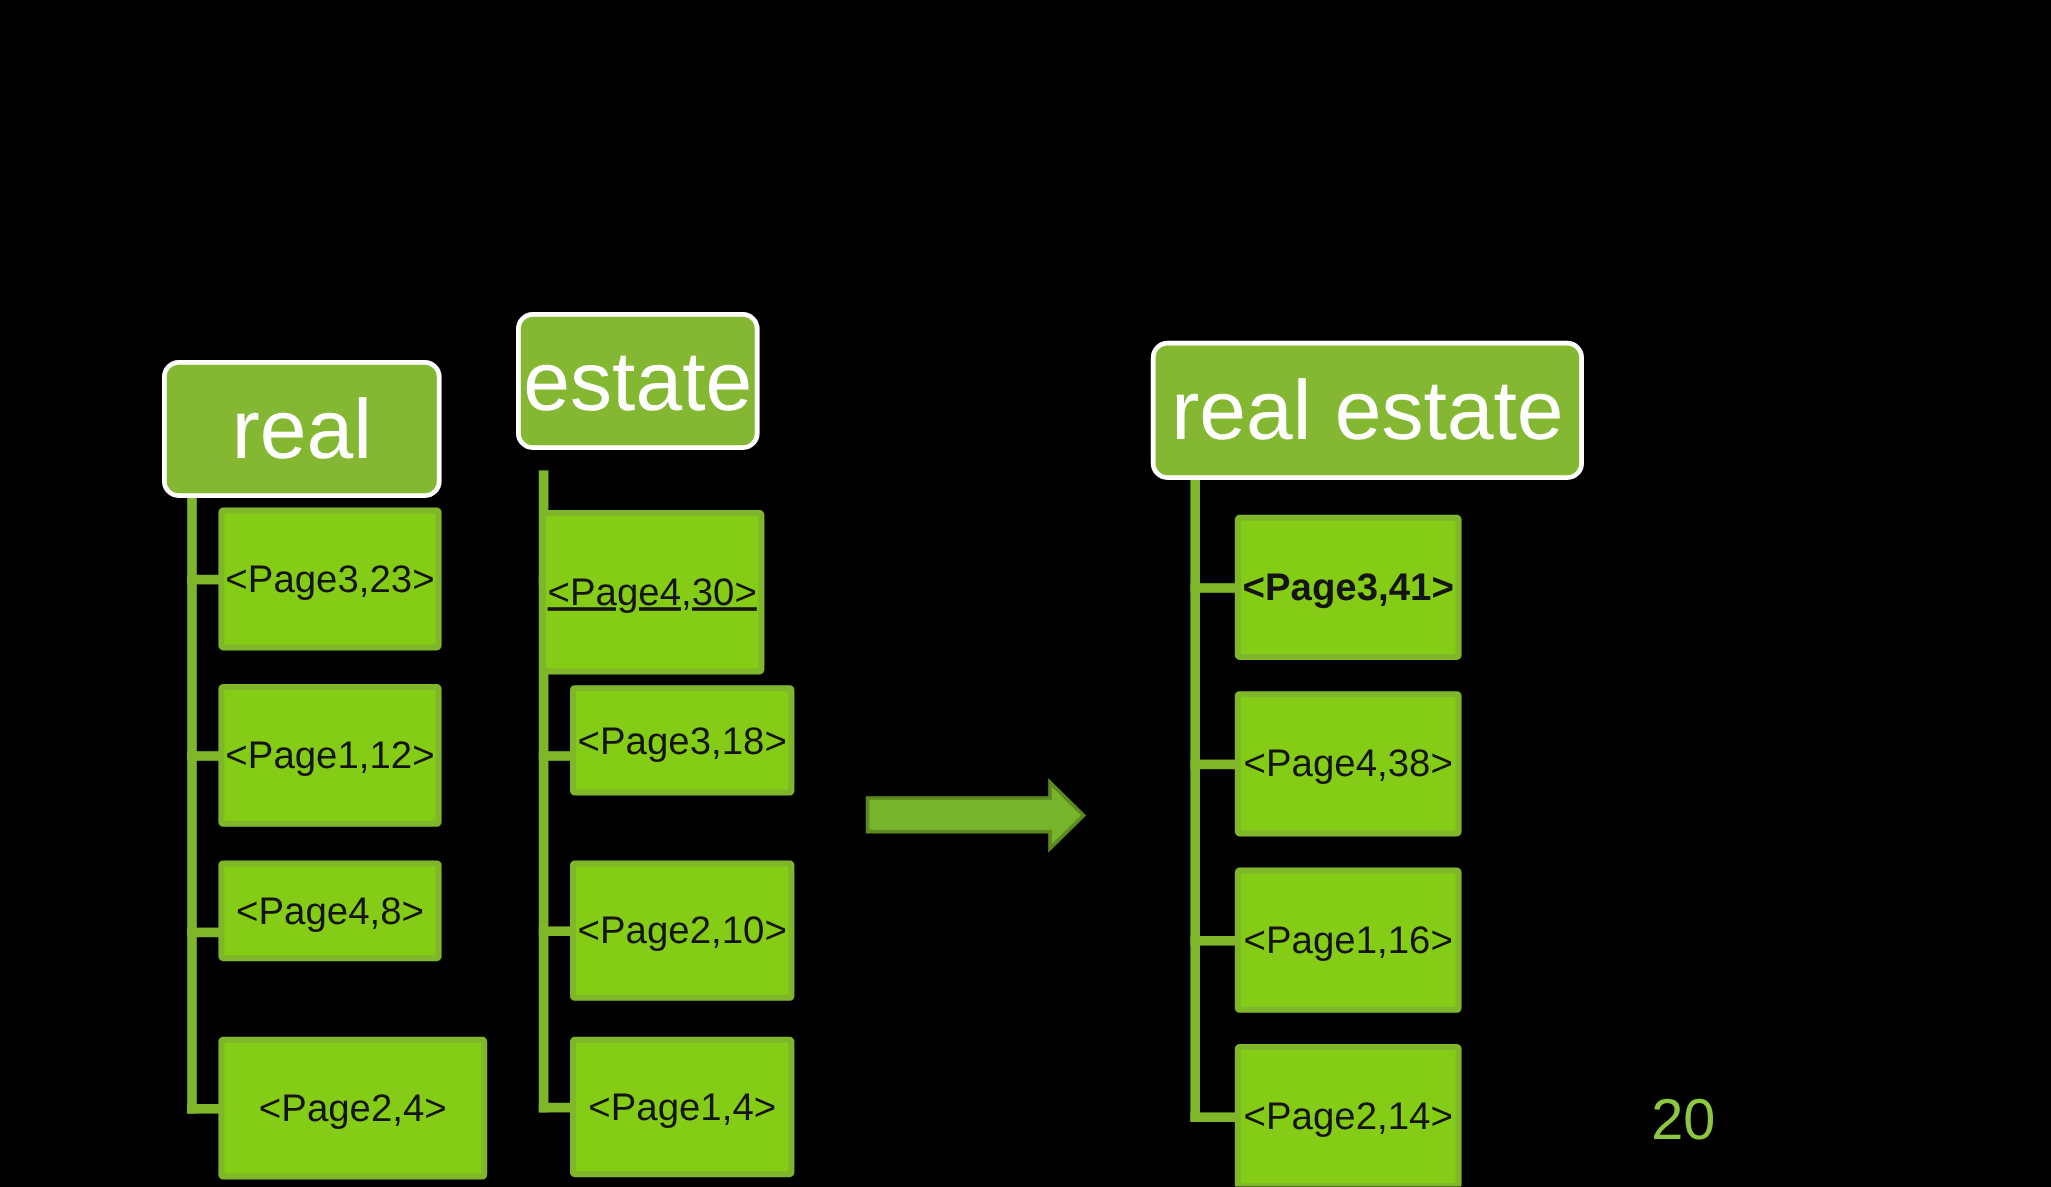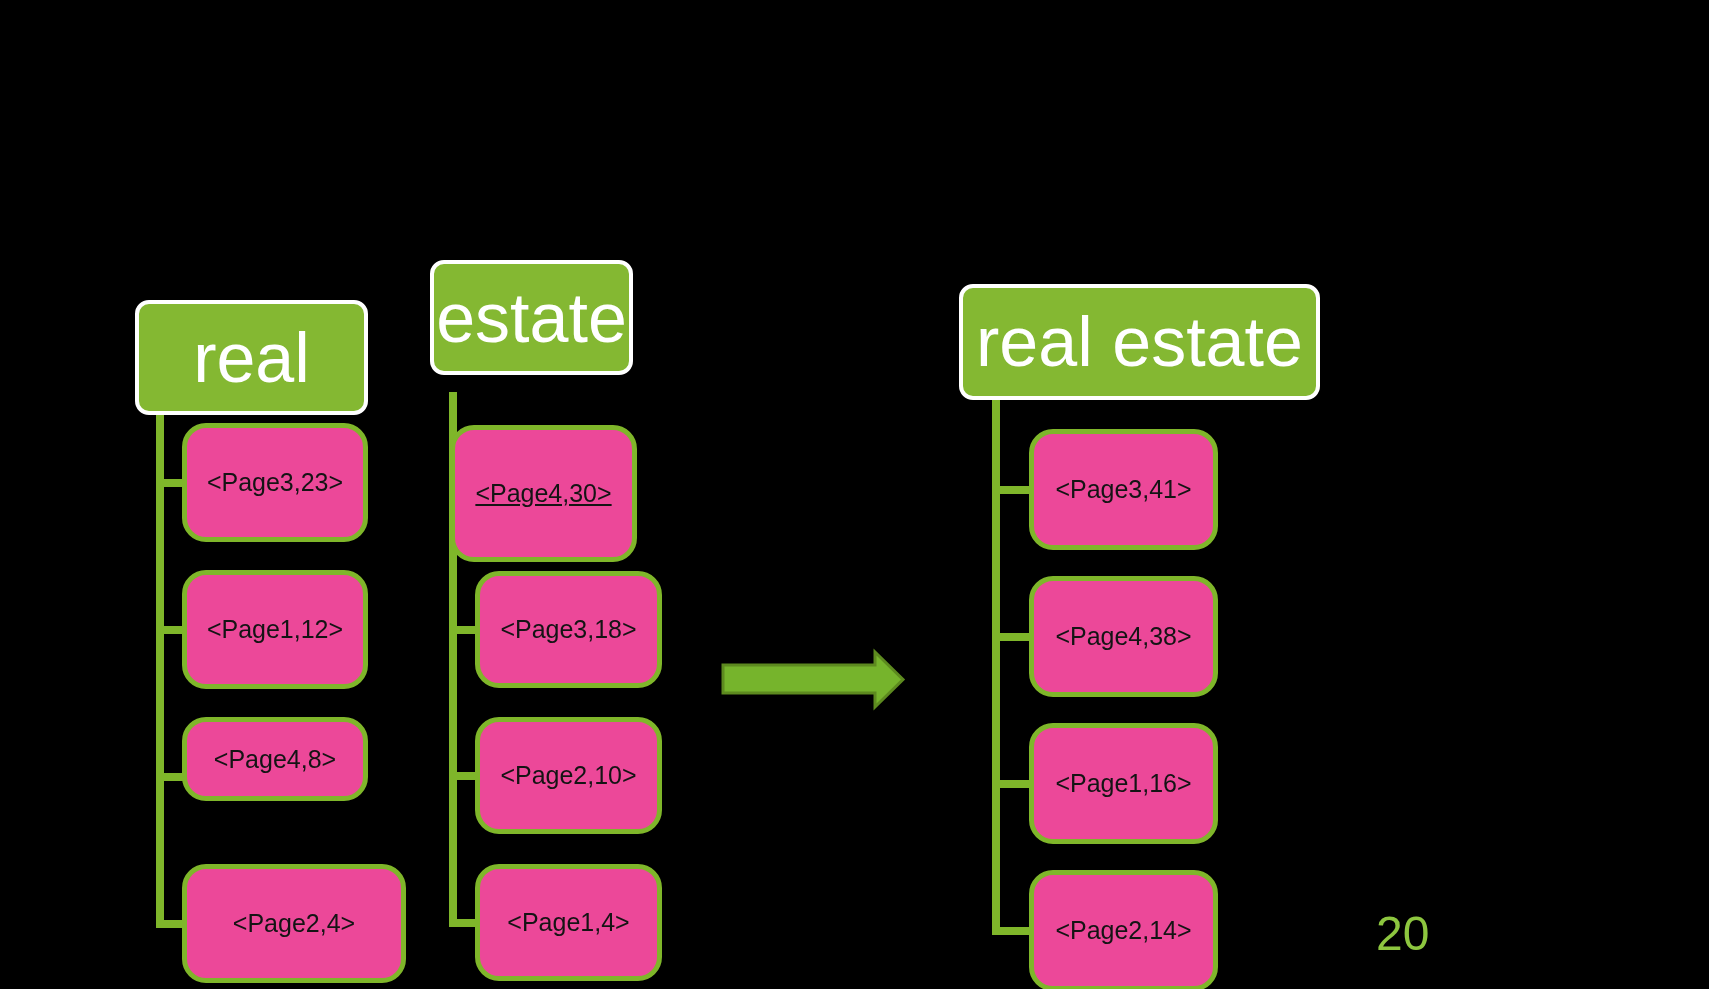--- a/index.html
+++ b/index.html
@@ -41,25 +41,25 @@
     font-size: 70px;
     display: flex;
     align-items: center;
     justify-content: center;
     white-space: nowrap;
     z-index: 2;
   }
   .child-box {
     position: absolute;
     box-sizing: border-box;
-    background: #ec4899;
+    background: #84cc16;
     border: 5px solid var(--box-border, #7FB62A);
-    border-radius: 24px;
+    border-radius: 4px;
     color: var(--child-text, #141414);
-    font-size: 25px;
+    font-size: 32px;
     display: flex;
     align-items: center;
     justify-content: center;
     white-space: nowrap;
     z-index: 2;
   }
   .vline, .hline {
     position: absolute;
     background: var(--box-border, #7FB62A);
     z-index: 1;
@@ -83,29 +83,29 @@
       <div class="child-box" style="left: 182px; top: 570px; width: 186px; height: 119px;">&lt;Page1,12&gt;</div>
       <div class="hline" style="left: 156px; top: 625.5px; width: 32px; height: 8px;"></div>
       <div class="child-box" style="left: 182px; top: 717px; width: 186px; height: 84px;">&lt;Page4,8&gt;</div>
       <div class="hline" style="left: 156px; top: 772.5px; width: 32px; height: 8px;"></div>
       <div class="child-box" style="left: 182px; top: 864px; width: 224px; height: 119px;">&lt;Page2,4&gt;</div>
       <div class="hline" style="left: 156px; top: 919.5px; width: 32px; height: 8px;"></div>
       <div class="vline" style="left: 156px; top: 392px; width: 8px; height: 535.5px;"></div>
       <div class="header-box" style="left: 430px; top: 260px; width: 203px; height: 115px;">estate</div>
       <div class="child-box" style="left: 450px; top: 425px; width: 187px; height: 137px; text-decoration: underline;">&lt;Page4,30&gt;</div>
       <div class="hline" style="left: 449px; top: 479.5px; width: 32px; height: 8px;"></div>
-      <div class="child-box" style="left: 475px; top: 571px; width: 187px; height: 117px;">&lt;Page3,18&gt;</div>
+      <div class="child-box" style="left: 475px; top: 571px; width: 187px; height: 92px;">&lt;Page3,18&gt;</div>
       <div class="hline" style="left: 449px; top: 625.5px; width: 32px; height: 8px;"></div>
       <div class="child-box" style="left: 475px; top: 717px; width: 187px; height: 117px;">&lt;Page2,10&gt;</div>
       <div class="hline" style="left: 449px; top: 771.5px; width: 32px; height: 8px;"></div>
       <div class="child-box" style="left: 475px; top: 864px; width: 187px; height: 117px;">&lt;Page1,4&gt;</div>
       <div class="hline" style="left: 449px; top: 918.5px; width: 32px; height: 8px;"></div>
       <div class="vline" style="left: 449px; top: 392px; width: 8px; height: 534.5px;"></div>
       <div class="header-box" style="left: 959px; top: 284px; width: 361px; height: 116px;">real estate</div>
-      <div class="child-box" style="left: 1029px; top: 429px; width: 189px; height: 121px;">&lt;Page3,41&gt;</div>
+      <div class="child-box" style="left: 1029px; top: 429px; width: 189px; height: 121px; font-weight: bold;">&lt;Page3,41&gt;</div>
       <div class="hline" style="left: 992px; top: 485.5px; width: 43px; height: 8px;"></div>
       <div class="child-box" style="left: 1029px; top: 576px; width: 189px; height: 121px;">&lt;Page4,38&gt;</div>
       <div class="hline" style="left: 992px; top: 632.5px; width: 43px; height: 8px;"></div>
       <div class="child-box" style="left: 1029px; top: 723px; width: 189px; height: 121px;">&lt;Page1,16&gt;</div>
       <div class="hline" style="left: 992px; top: 779.5px; width: 43px; height: 8px;"></div>
       <div class="child-box" style="left: 1029px; top: 870px; width: 189px; height: 121px;">&lt;Page2,14&gt;</div>
       <div class="hline" style="left: 992px; top: 926.5px; width: 43px; height: 8px;"></div>
       <div class="vline" style="left: 992px; top: 400px; width: 8px; height: 534.5px;"></div>
     </div>
 

